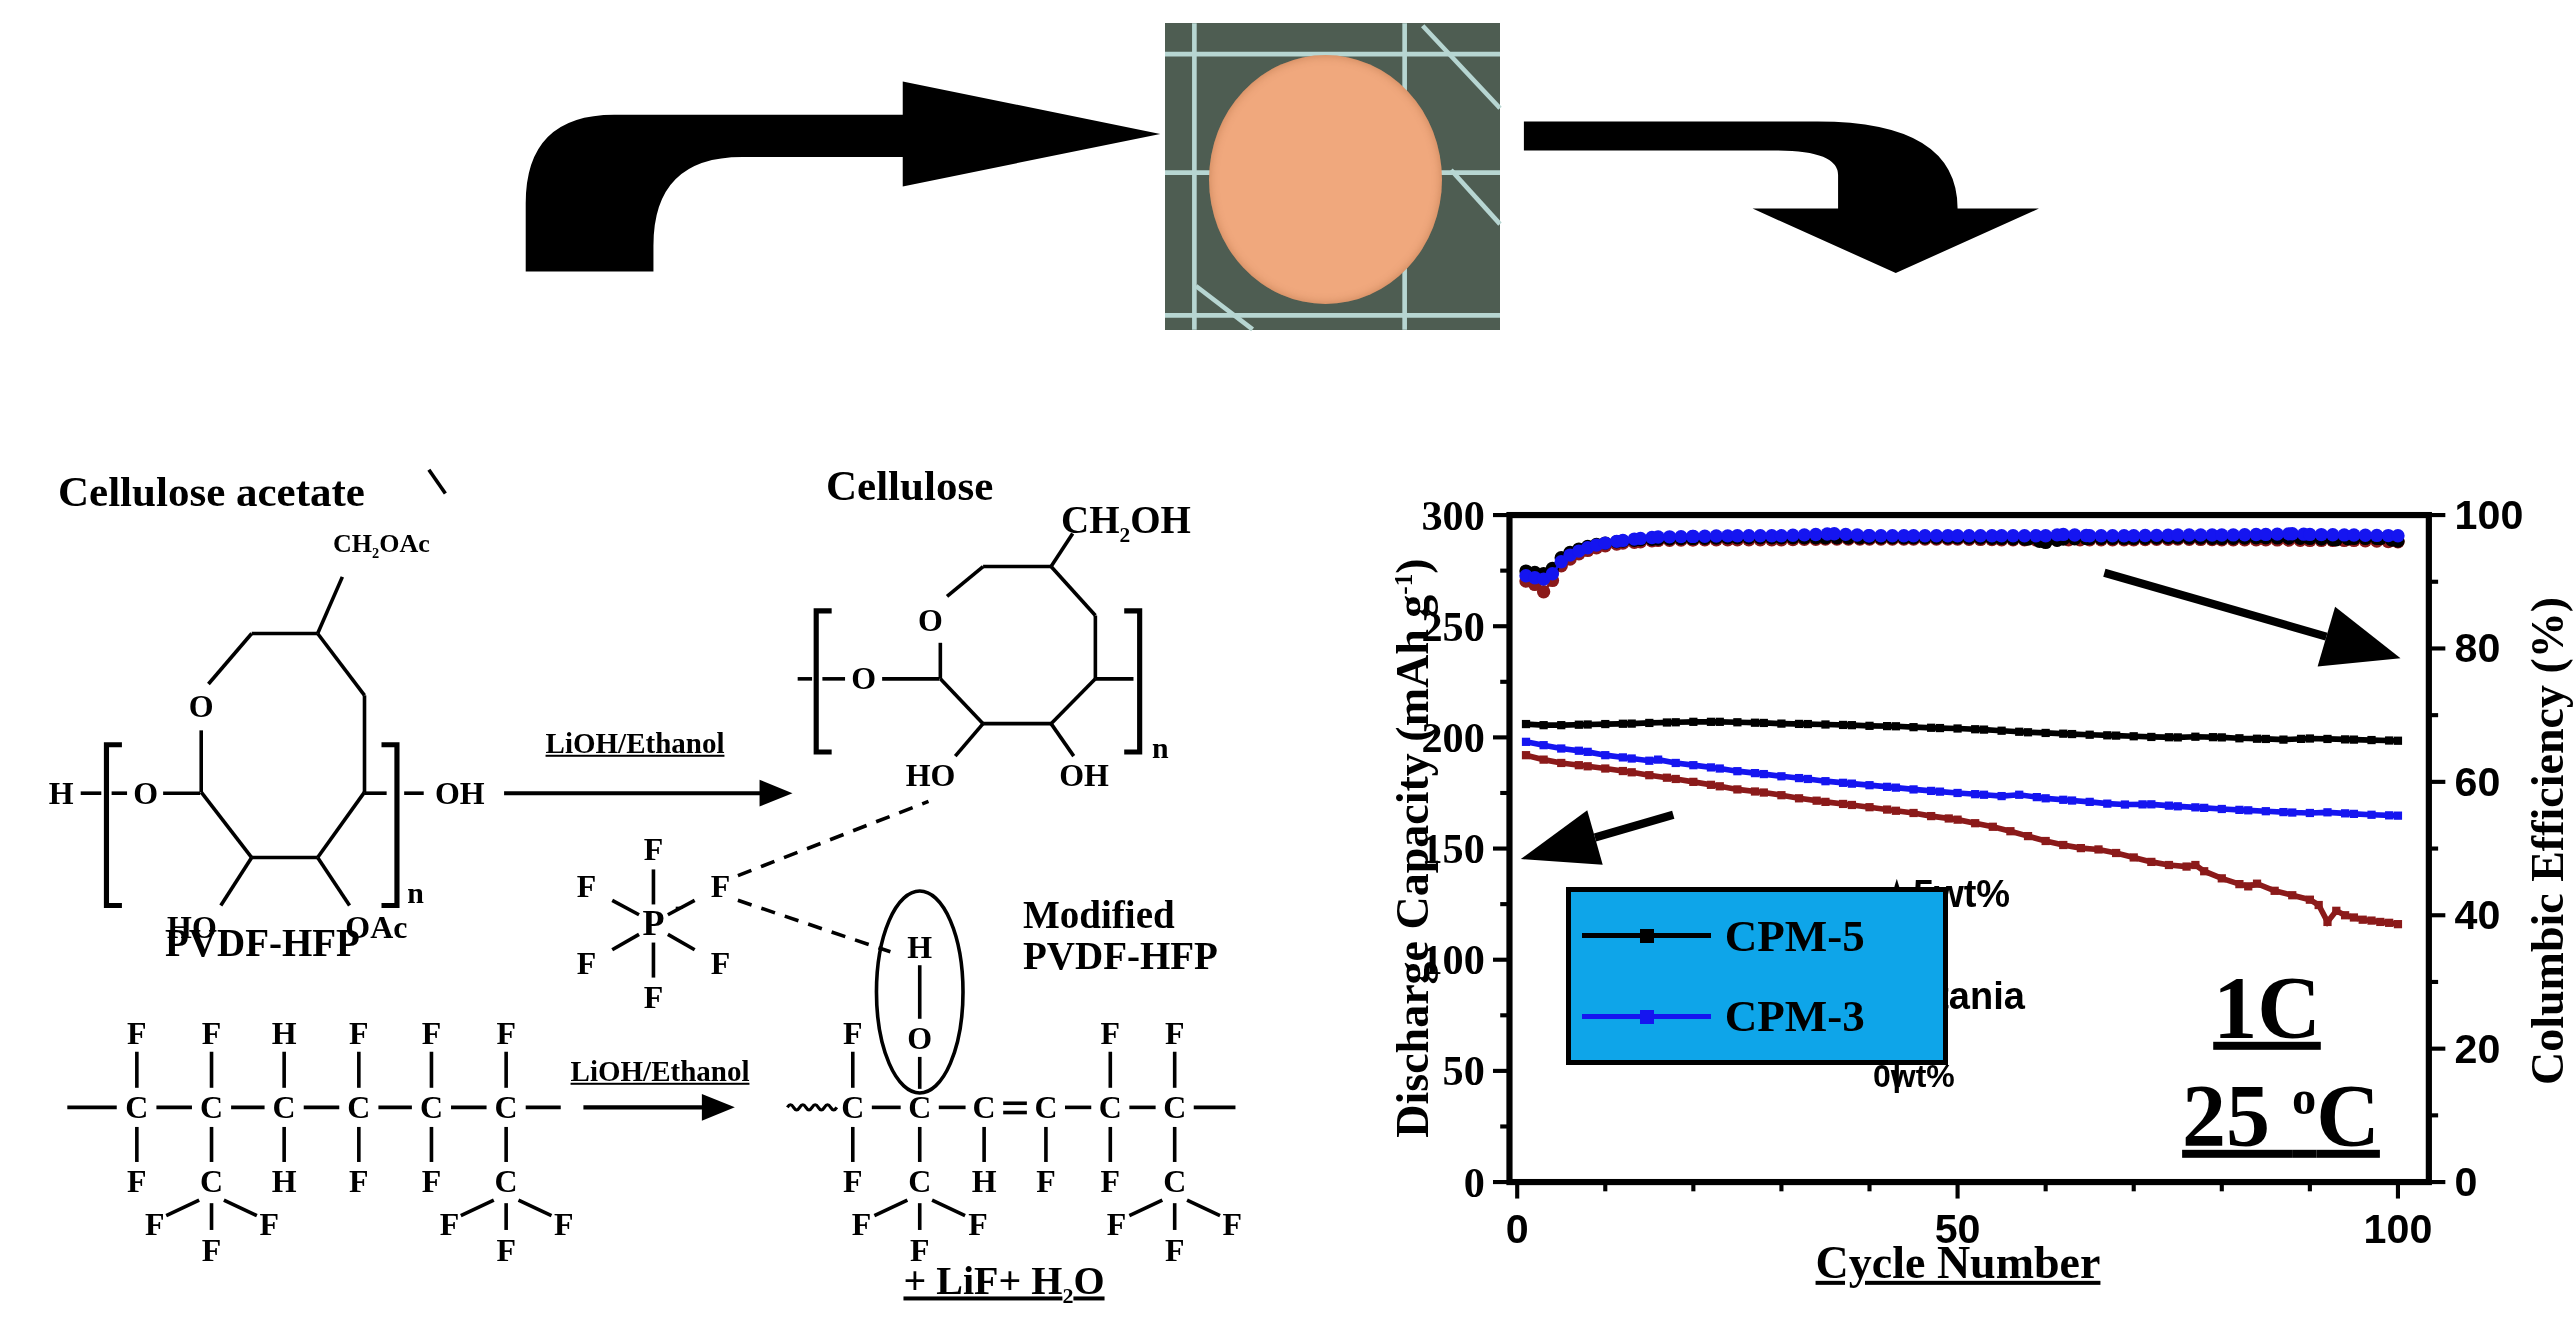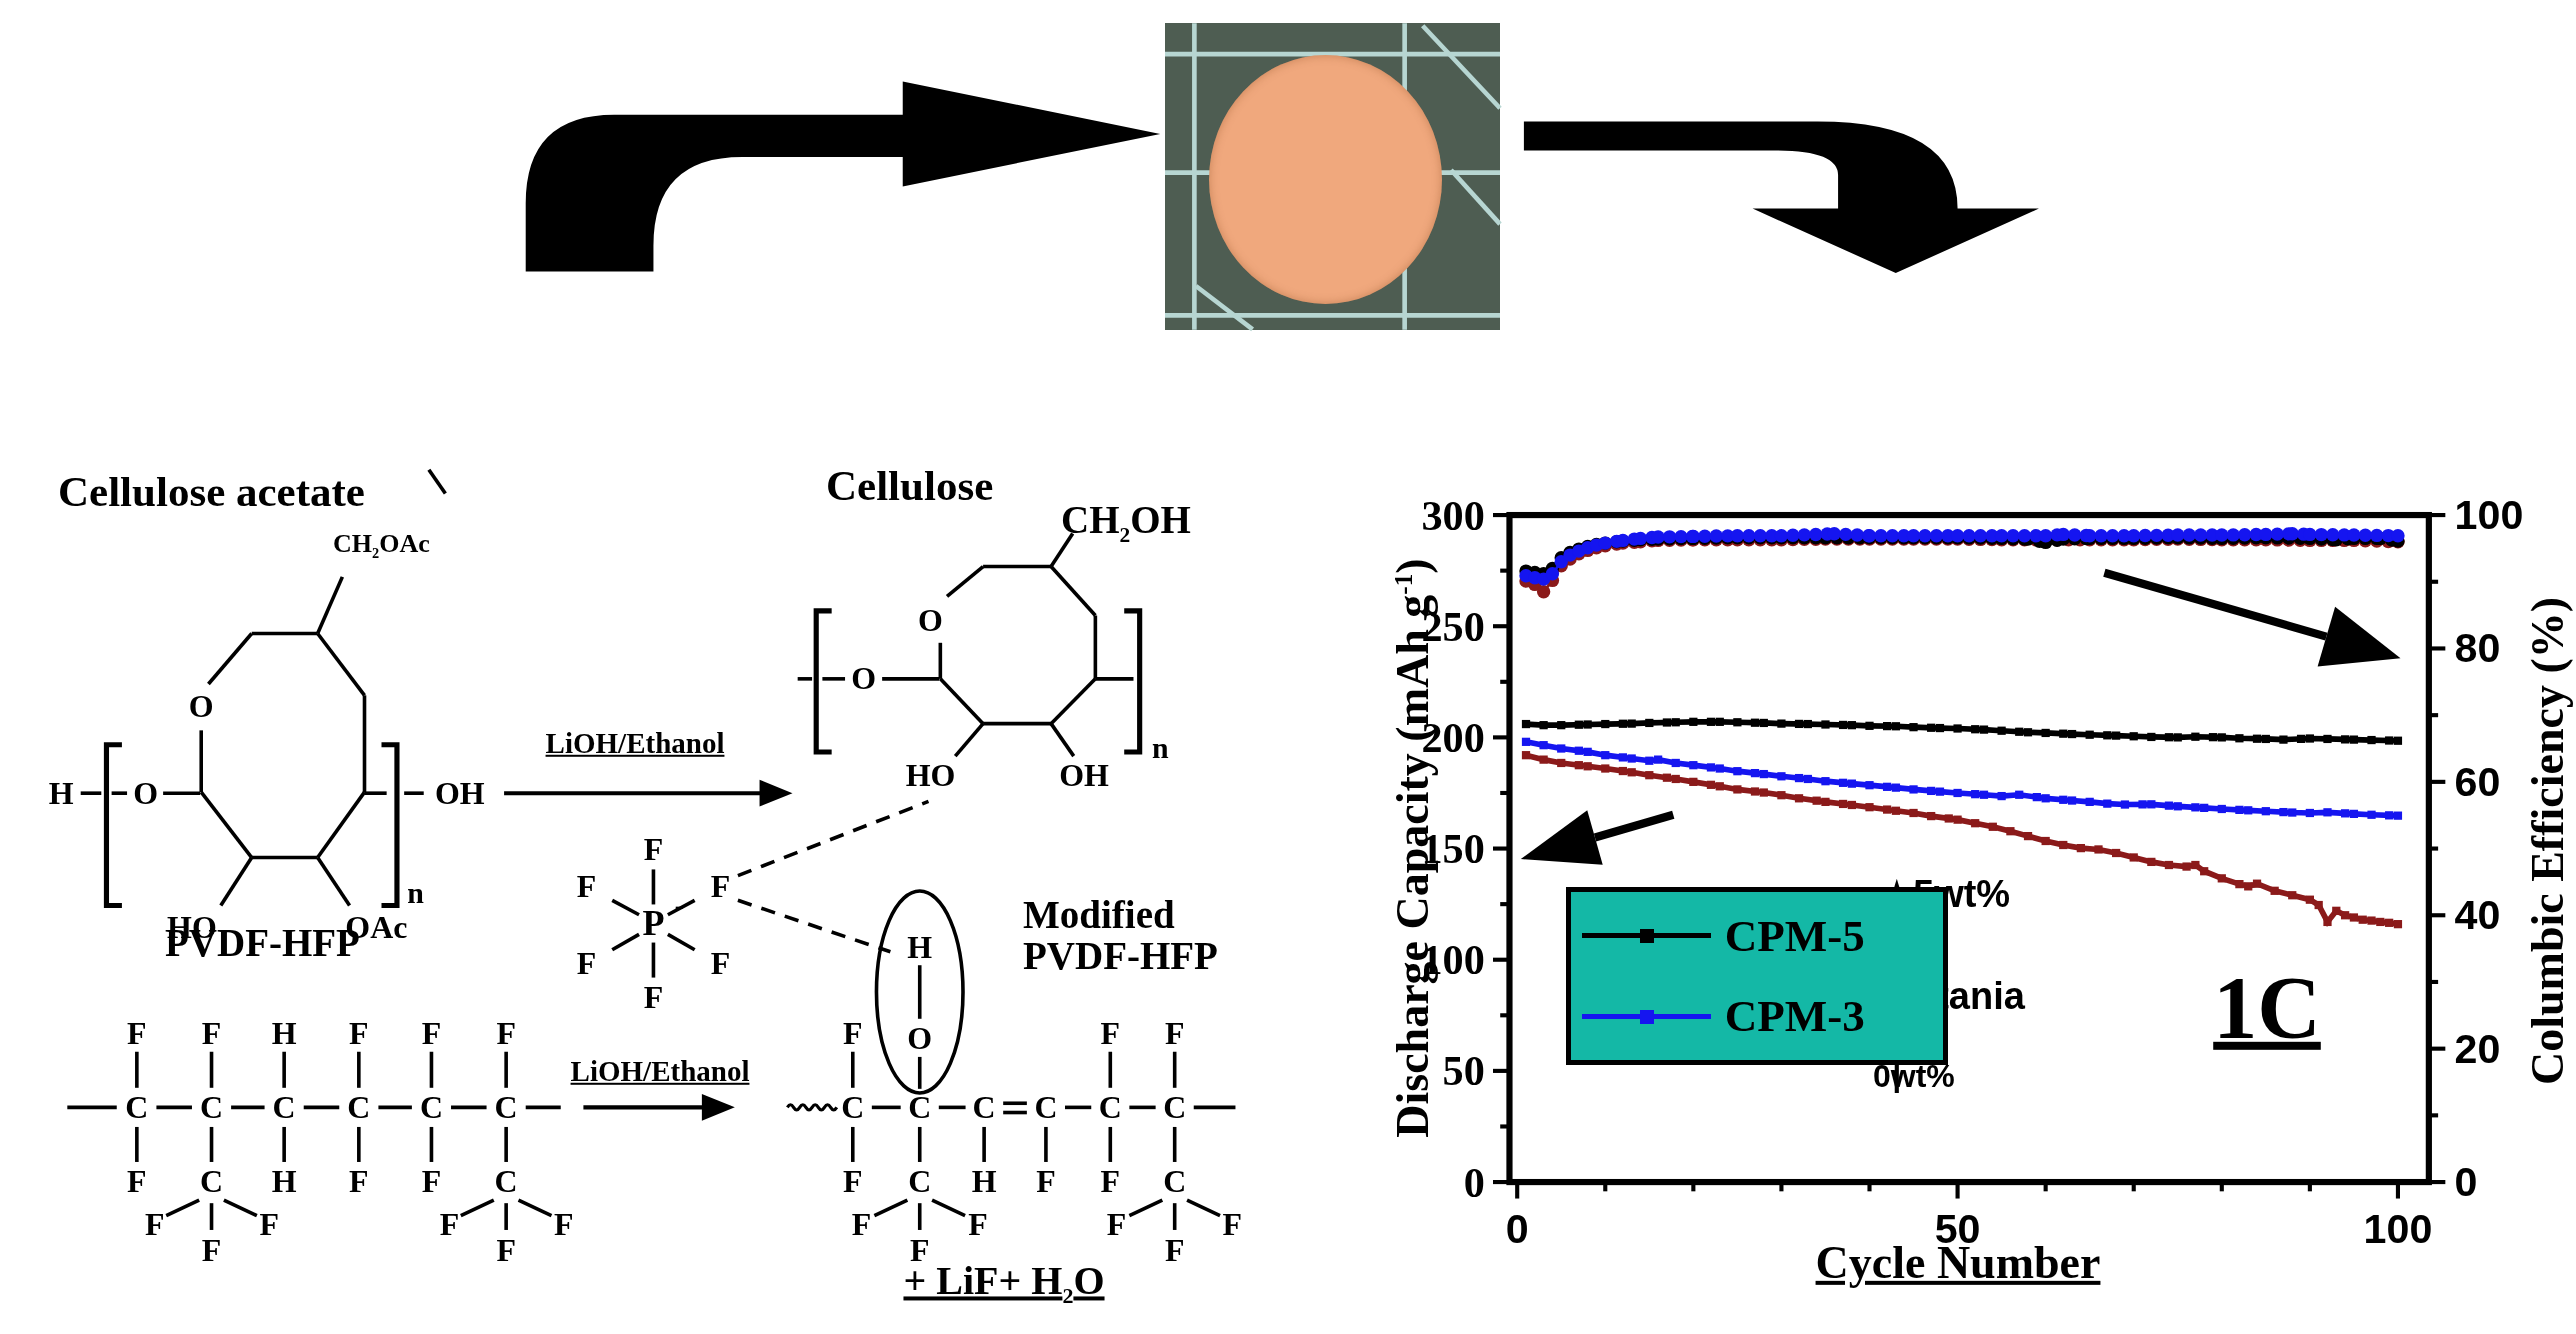--- a/index.html
+++ b/index.html
@@ -13,21 +13,21 @@
   sup{font-size:55%;vertical-align:super;}
   sub{font-size:55%;vertical-align:sub;}
   svg{position:absolute;left:0;top:0;overflow:visible;}
   .atom{font-family:"Liberation Serif",serif;font-weight:bold;fill:#000;}
   .tickserif{font-family:"Liberation Serif",serif;font-weight:bold;fill:#000;font-size:82px;}
   .ticksans{font-family:"Liberation Sans",sans-serif;font-weight:bold;fill:#000;font-size:80px;}
   #photo{position:absolute;left:1165px;top:23px;width:335px;height:307px;background:#4e5d52;}
   #disc{position:absolute;left:44px;top:32px;width:233px;height:249px;border-radius:50%;
         background:#f0a87d;box-shadow:inset 0 0 9.3px rgba(120,60,20,.35);}
   #legend{position:absolute;left:1566px;top:887px;width:382px;height:178px;border:5.7px solid #000;
-          background:#14b8a6;display:flex;flex-direction:column;justify-content:space-around;
+          background:#0ea5e9;display:flex;flex-direction:column;justify-content:space-around;
           padding:3.1px 11.3px;box-sizing:border-box;}
   .lrow{display:flex;align-items:center;}
   .lsample{position:relative;width:129px;height:15.5px;flex:none;}
   .lline{position:absolute;left:0;top:5.7px;width:100%;height:4.6px;}
   .lsq{position:absolute;left:58px;top:1px;width:14px;height:14px;}
   .ltext{margin-left:13.4px;font-size:45px;font-weight:bold;font-family:"Liberation Serif",serif;}
 </style>
 </head>
 <body>
 
@@ -750,20 +750,21 @@
       <div>PVDF-HFP</div>
     </div>
   <div class="lbl serif ctr" style="left:635px;top:743px;font-size:29px;">LiOH/Ethanol</div>
   <div class="lbl serif ctr" style="left:660px;top:1071px;font-size:29px;">LiOH/Ethanol</div>
   <div class="lbl serif ctr" style="left:1004px;top:1284px;font-size:40px;text-align:right;"><span>+ LiF+ H</span><sub>2</sub><span>O</span></div>
 
   <div class="lbl serif rot" style="left:1413px;top:848px;font-size:46px;"><span>Discharge Capacity (mAh g</span><sup>-1</sup><span>)</span></div>
   <div class="lbl serif rot" style="left:2548px;top:841px;font-size:46px;">Columbic Efficiency (%)</div>
   <div class="lbl serif ctr" style="left:1958px;top:1263px;font-size:46px;">Cycle Number</div>
   <div class="lbl serif ctr" style="left:2267px;top:1008px;font-size:88px;">1C</div>
+  <div class="lbl serif ctr" style="left:2281px;top:1116px;font-size:88px;"><span>25 </span><sup>o</sup><span>C</span></div>
   <div class="lbl sans" style="left:1913px;top:875px;font-size:38px;">5wt%</div>
   <div class="lbl sans" style="left:1913px;top:977px;font-size:38px;">titania</div>
   <div class="lbl sans" style="left:1873px;top:1060px;font-size:32px;">0wt%</div>
 
   <div id="legend">
       <div class="lrow">
         <span class="lsample">
           <span class="lline" style="background: rgb(0, 0, 0);"></span>
           <span class="lsq" style="background: rgb(0, 0, 0);"></span>
         </span>

